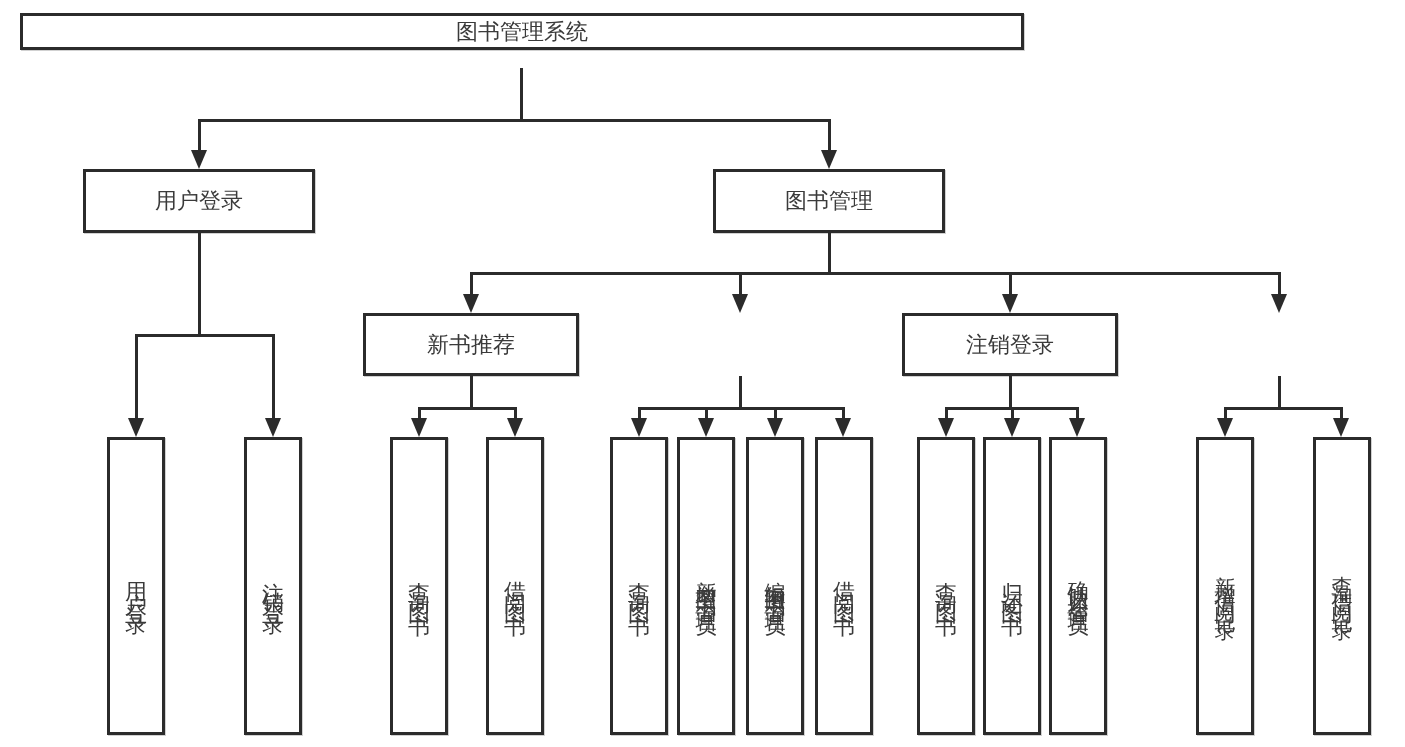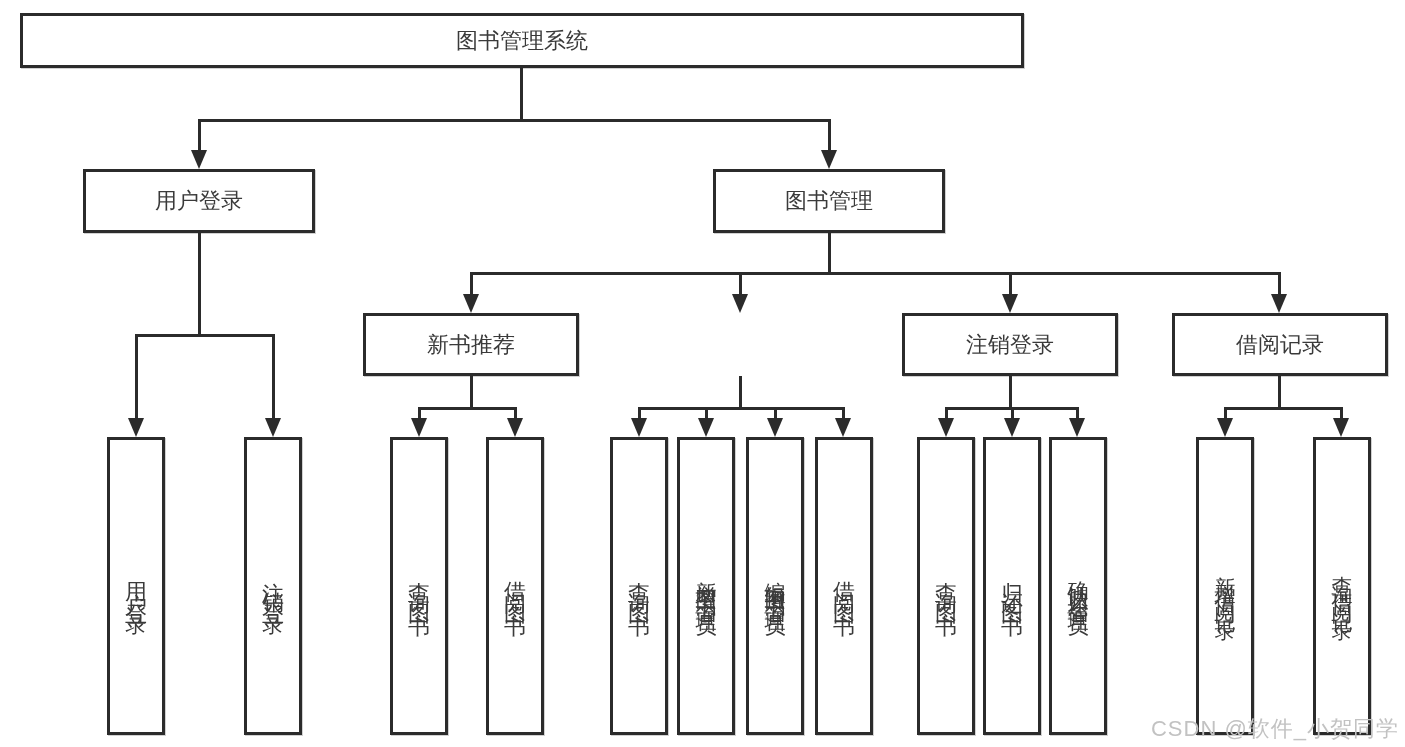--- a/index.html
+++ b/index.html
@@ -14,21 +14,21 @@
     position:absolute;
     box-sizing:border-box;
     border:3px solid #2b2b2b;
     background:#ffffff;
     display:flex;
     align-items:center;
     justify-content:center;
     color:#3a3a3a;
     box-shadow:1px 1px 0 rgba(0,0,0,0.18);
   }
-  .root{left:20px;top:13px;width:1004px;height:55px;font-size:22px;}
+  .root{left:20px;top:13px;width:1004px;height:37px;font-size:22px;}
   .mid2{top:169px;width:232px;height:64px;font-size:22px;}
   .mid3{top:313px;width:216px;height:63px;font-size:22px;}
   .leaf{top:437px;width:58px;height:298px;}
   .leaf span{
     writing-mode:vertical-rl;
     text-orientation:mixed;
     white-space:nowrap;
   }
   .v4{font-size:22px;letter-spacing:11px;}
   .v6{font-size:21px;letter-spacing:9px;}
@@ -63,23 +63,20 @@
   </div>
   <div class="bx mid3" style="left:363px">
     <span>新书推荐</span>
   </div>
 
   <div class="bx mid2" style="left:713px">
     <span>图书管理</span>
   </div>
   <div class="bx mid3" style="left:902px">
     <span>注销登录</span>
-  </div>
-  <div class="bx mid3" style="left:1172px">
-    <span>借阅记录</span>
   </div>
 
   <div class="bx leaf" style="left:107px">
     <span class="v4">用户登录</span>
   </div>
   <div class="bx leaf" style="left:244px">
     <span class="v4">注销登录</span>
   </div>
 
   <div class="bx leaf" style="left:390px">
@@ -172,15 +169,14 @@
   <div class="ar" style="left:1004px;top:418px"></div>
   <div class="ln" style="left:1076px;top:407px;width:3px;height:13px"></div>
   <div class="ar" style="left:1069px;top:418px"></div>
 
   <div class="ln" style="left:1224px;top:407px;width:118px;height:3px"></div>
   <div class="ln" style="left:1224px;top:407px;width:3px;height:13px"></div>
   <div class="ar" style="left:1217px;top:418px"></div>
   <div class="ln" style="left:1340px;top:407px;width:3px;height:13px"></div>
   <div class="ar" style="left:1333px;top:418px"></div>
 
-  <div class="watermark">CSDN @软件_小贺同学</div>
 
 </div>
 
 </body></html>

